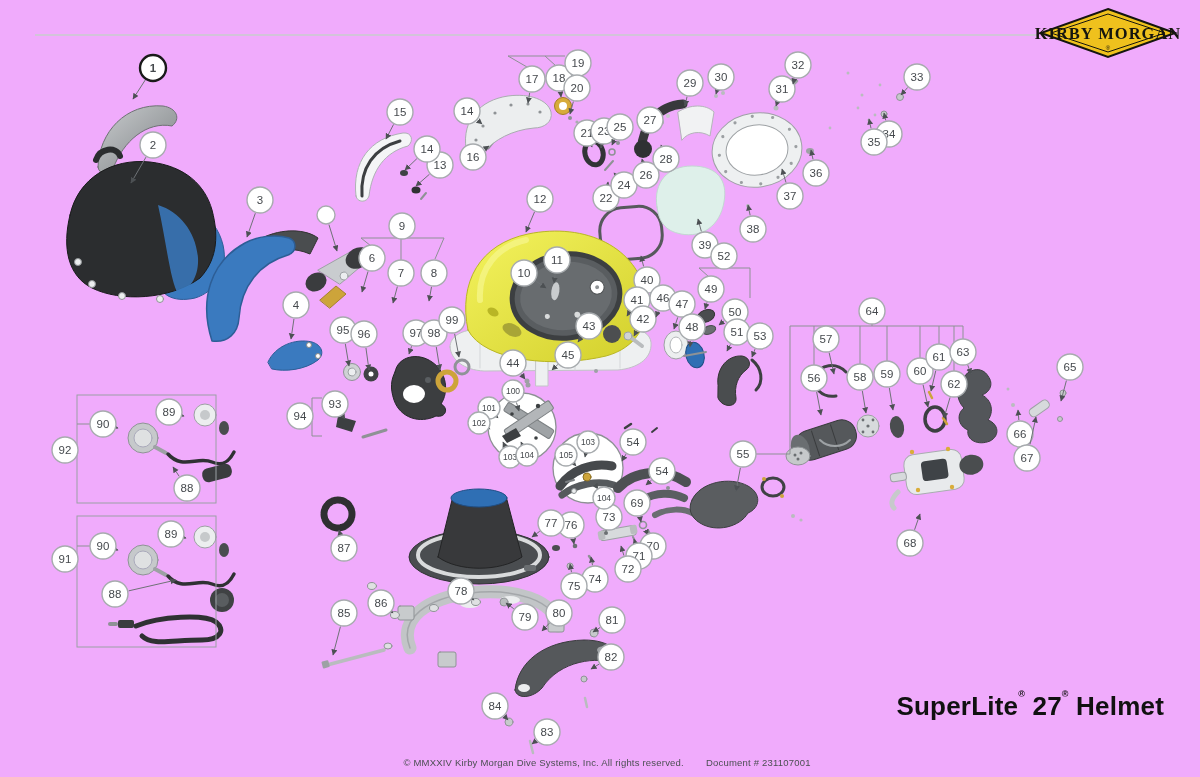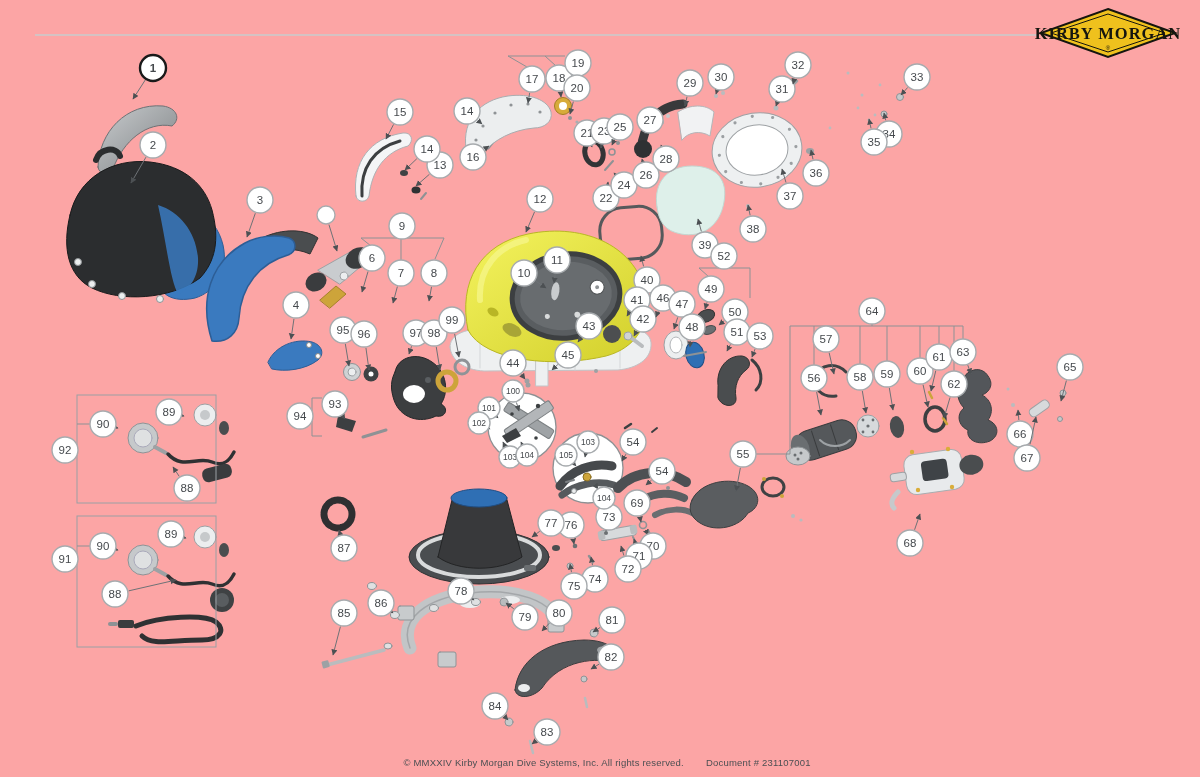--- a/index.html
+++ b/index.html
@@ -1,16 +1,16 @@
 <!DOCTYPE html>
 <html><head>
 <meta charset="utf-8">
 <style>
   html,body{margin:0;padding:0;background:#fff;}
-  .page{position:relative;width:1200px;height:777px;background:#fca5a5;overflow:hidden;
+  .page{position:relative;width:1200px;height:777px;background:#f0abfc;overflow:hidden;
         font-family:"Liberation Sans",sans-serif;}
   .page svg{position:absolute;left:0;top:0;}
   .title-block{position:absolute;right:36px;top:689px;font-weight:bold;font-size:26px;
         color:#111;letter-spacing:.2px;white-space:nowrap;}
   .title-block sup{font-size:9px;vertical-align:18px;}
   .footer-line{position:absolute;left:0;right:0;top:757px;text-align:center;font-size:9.5px;
         color:#4b4f52;letter-spacing:.2px;margin-left:14px;}
   .footer-line .doc{margin-left:22px;}
   .balloon-txt{font-family:"Liberation Sans",sans-serif;fill:#45494d;}
   .logo-text{font-family:"Liberation Serif",serif;font-weight:bold;text-transform:uppercase;
@@ -949,16 +949,17 @@
           <text x="566" y="458" text-anchor="middle" font-size="8.5" font-weight="normal" class="balloon-txt">105</text>
         </g>
         <g>
           <line x1="597.3435976452972" y1="488.0153964679459" x2="598" y2="489" stroke="#6e7276" stroke-width="1" marker-end="url(#arw)"></line>
           <circle cx="604" cy="498" r="11" fill="#fff" stroke="#a7abae" stroke-width="1.4"></circle>
           <text x="604" y="501" text-anchor="middle" font-size="8.5" font-weight="normal" class="balloon-txt">104</text>
         </g>
       </g>
 </svg>
 
+<div class="title-block"><span>SuperLite</span><sup>®</sup>&nbsp;<span>27</span><sup>®</sup>&nbsp;<span>Helmet</span></div>
 
 <div class="footer-line"><span>© MMXXIV Kirby Morgan Dive Systems, Inc. All rights reserved.</span><span class="doc">Document # 231107001</span></div>
 
 </div>
 
 </body></html>

